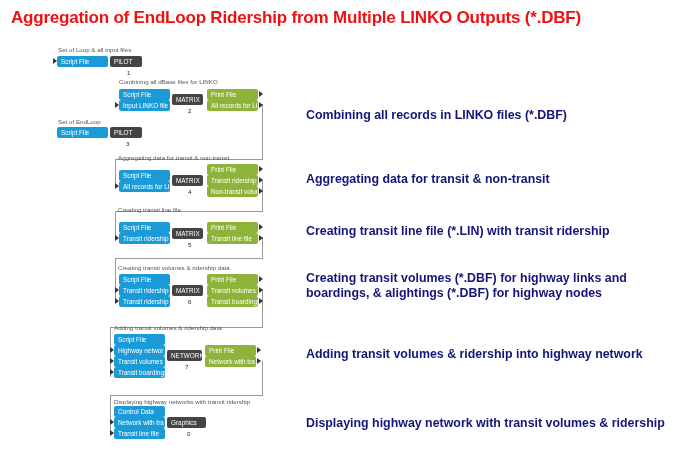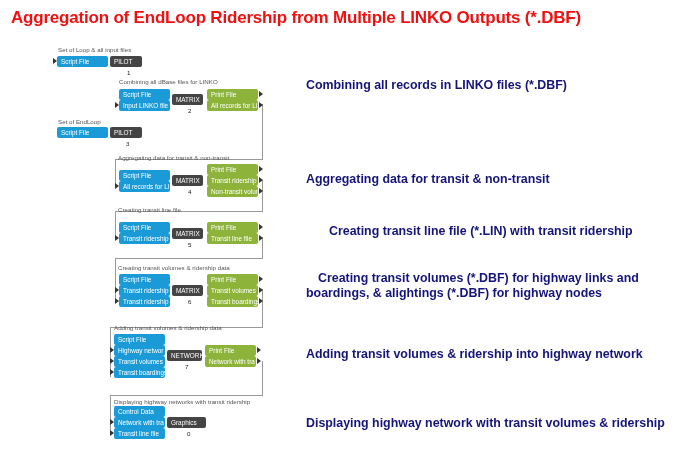--- a/index.html
+++ b/index.html
@@ -115,19 +115,19 @@
 
 <div class="glabel" style="left:114px;top:398px;">Displaying highway networks with transit ridership</div>
 <div class="box blue" style="left:114px;top:406px;width:51px;">Control Data</div>
 <div class="arrow" style="left:110px;top:419px;"></div>
 <div class="box blue" style="left:114px;top:417px;width:51px;">Network with tra</div>
 <div class="arrow" style="left:110px;top:430px;"></div>
 <div class="box blue" style="left:114px;top:428px;width:51px;">Transit line file</div>
 <div class="box dark" style="left:167px;top:417px;width:39px;">Graphics</div>
 <div class="num" style="left:187px;top:430px;">0</div>
 
-<div class="desc" style="top:78px;">Combining all records in LINKO files (*.DBF)</div>
+<div class="desc" style="top:108px;">Combining all records in LINKO files (*.DBF)</div>
 <div class="desc" style="top:172px;">Aggregating data for transit &amp; non-transit</div>
-<div class="desc" style="top:224px;margin-left:23px;">Creating transit line file (*.LIN) with transit ridership</div>
-<div class="desc" style="top:271px;margin-left:12px;">Creating transit volumes (*.DBF) for highway links and</div>
+<div class="desc" style="top:224px;">Creating transit line file (*.LIN) with transit ridership</div>
+<div class="desc" style="top:271px;">Creating transit volumes (*.DBF) for highway links and</div>
 <div class="desc" style="top:286px;">boardings, &amp; alightings (*.DBF) for highway nodes</div>
 <div class="desc" style="top:347px;">Adding transit volumes &amp; ridership into highway network</div>
 <div class="desc" style="top:416px;">Displaying highway network with transit volumes &amp; ridership</div>
 
 </body></html>

